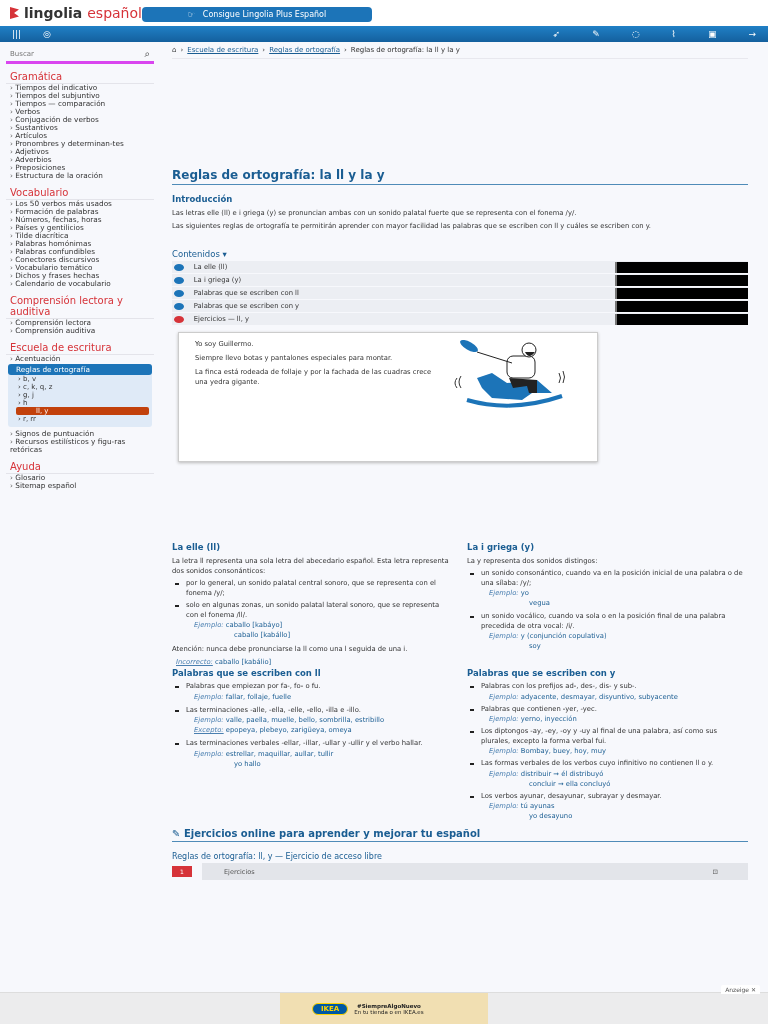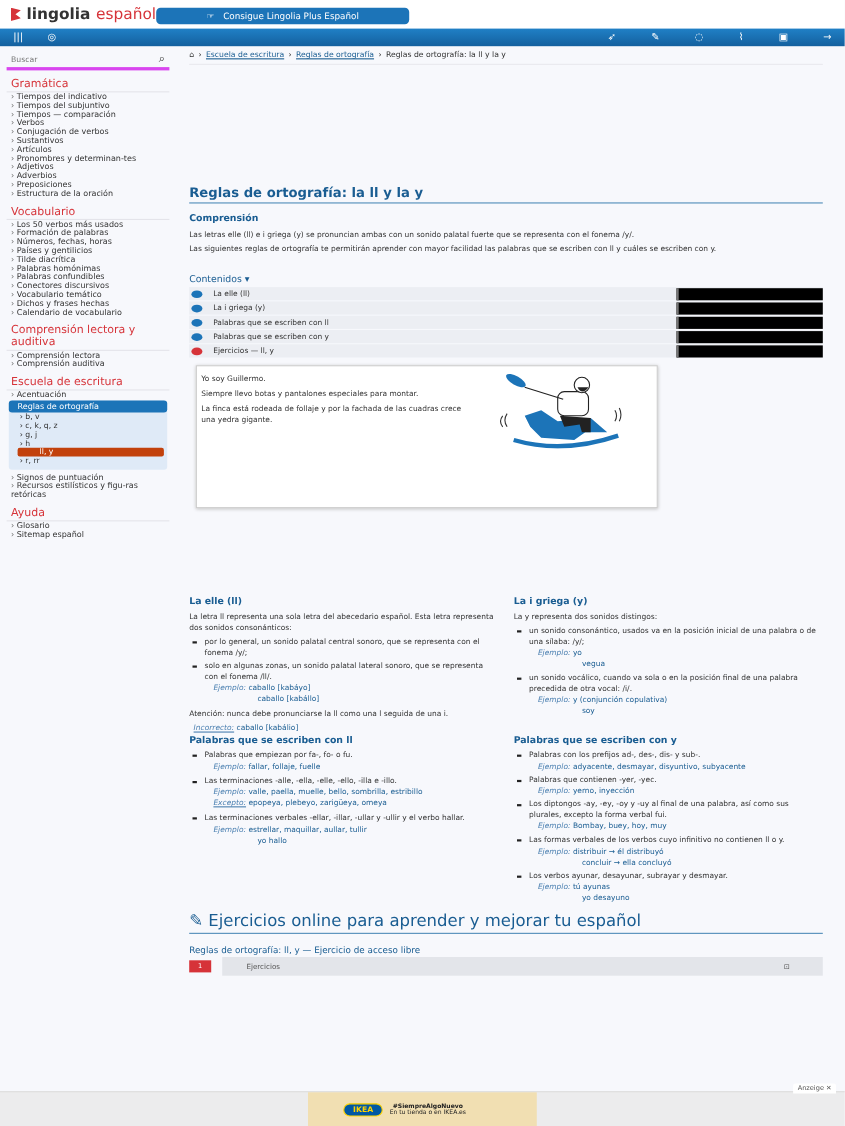--- a/index.html
+++ b/index.html
@@ -33,32 +33,32 @@
 .intro{position:absolute;top:152px;left:0;width:576px}
 h3{font-size:8.5px;color:#1a5d92;font-weight:bold;margin-bottom:4px}
 .p{font-size:6.8px;line-height:10px;margin-bottom:3px;color:#333}
 .toc{position:absolute;top:207px;left:0;width:576px}
 .toc-title{font-size:8.5px;color:#1a5d92;margin-bottom:2px}
 .toc-row{display:flex;align-items:center;height:12px;background:#eceef3;margin-bottom:1px}
 .toc-icon{width:10px;height:7px;border-radius:50%;background:#1c74b8;margin:0 10px 0 2px}
 .toc-icon.red{background:#d63339}
 .toc-label{font-size:6.8px;width:430px}
 .toc-bar{width:136px;height:11px;background:#000;border-left:2px solid #777}
-.example-box{position:absolute;top:290px;left:6px;width:420px;height:130px;background:#fff;border:1px solid #ccc;box-shadow:0 1px 3px #bbb;padding:6px 4px}
+.example-box{position:absolute;top:290px;left:6px;width:420px;height:130px;background:#fff;border:1px solid #ccc;box-shadow:0 1px 3px #bbb;padding:6px 16px}
 .example-text{width:240px}
 .example-text .p{margin-bottom:4px}
 .illus{position:absolute;right:20px;top:5px;width:130px;height:70px}
 .col{position:absolute;width:280px}
 .ex{font-size:6.8px;line-height:10px;color:#1a5d92;padding-left:22px}
 .ex i{color:#4a7fb0}
 ul.bul{list-style:none;padding-left:0}
 ul.bul li{font-size:6.8px;line-height:9.5px;padding-left:14px;position:relative;margin-bottom:3px}
 ul.bul li::before{content:"";position:absolute;left:3px;top:4px;width:4px;height:2px;background:#222}
 .ex-section{position:absolute;top:786px;left:0;width:576px}
-.ex-title{font-size:15px;color:#1a5d92;font-weight:normal;border-bottom:1px solid #4f8bb8;padding-bottom:2px}
+.ex-title{font-size:10px;color:#1a5d92;font-weight:bold;border-bottom:1px solid #4f8bb8;padding-bottom:2px}
 .ex-sub{font-size:8px;color:#1a5d92;margin-top:10px}
 .ex-row{display:flex;align-items:center;margin-top:2px}
 .ex-num{width:20px;height:11px;background:#d63339;color:#fff;font-size:6px;display:flex;align-items:center;justify-content:center}
 .ex-bar{flex:1;height:17px;background:#e3e5ea;margin-left:10px;font-size:6.5px;color:#555;display:flex;align-items:center;justify-content:space-between;padding:0 30px 0 22px}
 .ad-area{position:absolute;left:0;top:992px;width:768px;height:32px;background:#ececed;border-top:1px solid #ddd}
 .ad-label{position:absolute;right:8px;top:-8px;font-size:6px;color:#555;background:#fff;padding:1px 4px;border-radius:2px 2px 0 0}
 .ad{position:absolute;left:280px;top:0;width:208px;height:32px;background:#f1dfb2;display:flex;align-items:center;gap:6px;padding-left:32px}
 .ikea{background:#0058a3;color:#ffd400;font-size:7px;font-weight:bold;padding:1px 8px;border:1px solid #ffd400;border-radius:8px}
 .ad-text{font-size:5.5px;text-align:center;color:#222;line-height:6px}
 .u{text-decoration:underline}
@@ -156,21 +156,21 @@
     <a>Escuela de escritura</a>
     <span>›</span>
     <a>Reglas de ortografía</a>
     <span>›</span>
     <span>Reglas de ortografía: la ll y la y</span>
   </div>
 
   <h1>Reglas de ortografía: la ll y la y</h1>
 
   <div class="intro">
-    <h3>Comprensión</h3>
+    <h3>Introducción</h3>
     <div class="p">Las letras elle (ll) e i griega (y) se pronuncian ambas con un sonido palatal fuerte que se representa con el fonema /y/.</div>
     <div class="p">Las siguientes reglas de ortografía te permitirán aprender con mayor facilidad las palabras que se escriben con ll y cuáles se escriben con y.</div>
   </div>
 
   <div class="toc">
     <div class="toc-title"><span>Contenidos</span> <span>▾</span></div>
     <div class="toc-row">
         <span class="toc-icon"></span>
         <span class="toc-label">La elle (ll)</span>
         <span class="toc-bar"></span>
@@ -226,21 +226,21 @@
     <div class="ex"><i>Ejemplo:</i> <span>caballo [kabáyo]</span></div>
     <div class="ex" style="padding-left:62px">caballo [kabállo]</div>
     <div class="p" style="margin-top:4px">Atención: nunca debe pronunciarse la ll como una l seguida de una i.</div>
     <div class="ex" style="padding-left:4px"><i class="u">Incorrecto:</i> <span>caballo [kabálio]</span></div>
   </div>
 
   <div class="col" style="top:500px;left:295px">
     <h3>La i griega (y)</h3>
     <div class="p">La y representa dos sonidos distingos:</div>
     <ul class="bul">
-      <li style="margin-bottom:0">un sonido consonántico, usados va en la posición inicial de una palabra o de una sílaba: /y/;</li>
+      <li style="margin-bottom:0">un sonido consonántico, cuando va en la posición inicial de una palabra o de una sílaba: /y/;</li>
     </ul>
     <div class="ex"><i>Ejemplo:</i> <span>yo</span></div>
     <div class="ex" style="padding-left:62px;margin-bottom:4px">vegua</div>
     <ul class="bul">
       <li style="margin-bottom:0">un sonido vocálico, cuando va sola o en la posición final de una palabra precedida de otra vocal: /i/.</li>
     </ul>
     <div class="ex"><i>Ejemplo:</i> <span>y (conjunción copulativa)</span></div>
     <div class="ex" style="padding-left:62px">soy</div>
   </div>
 

